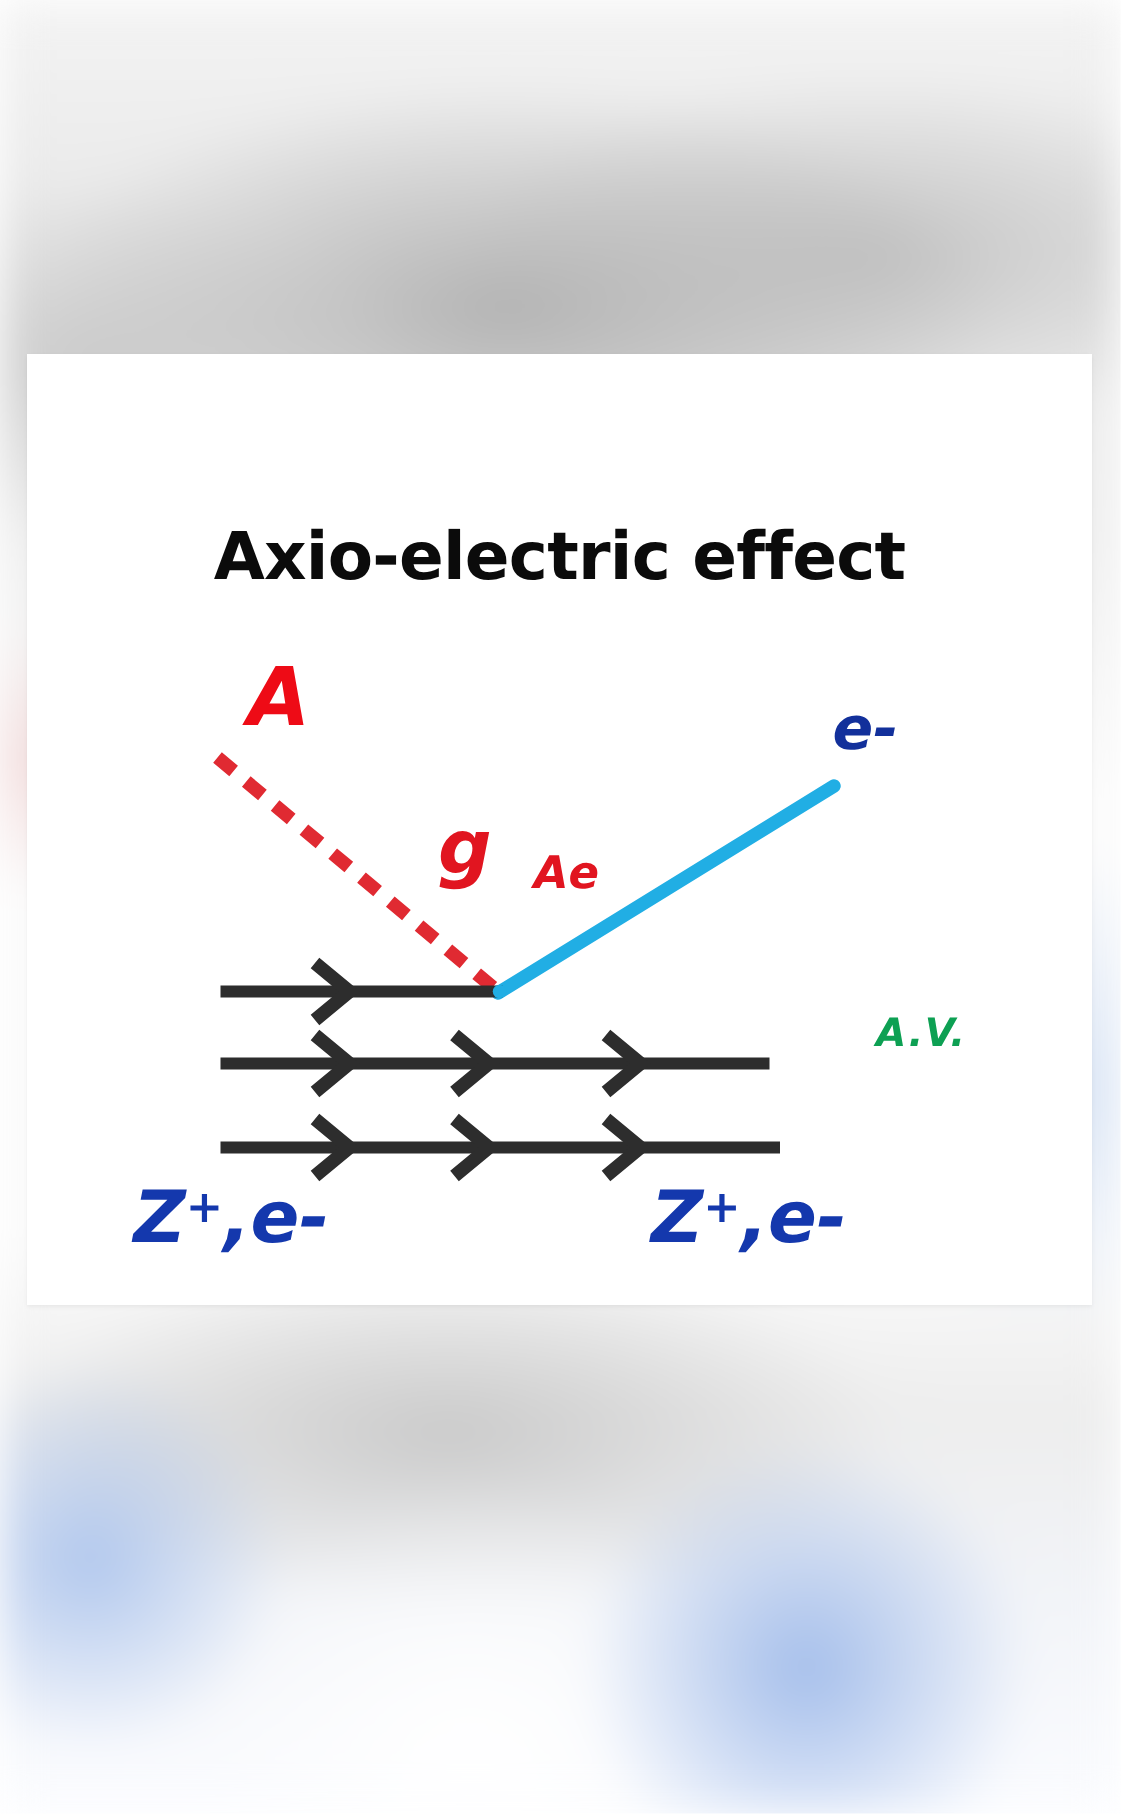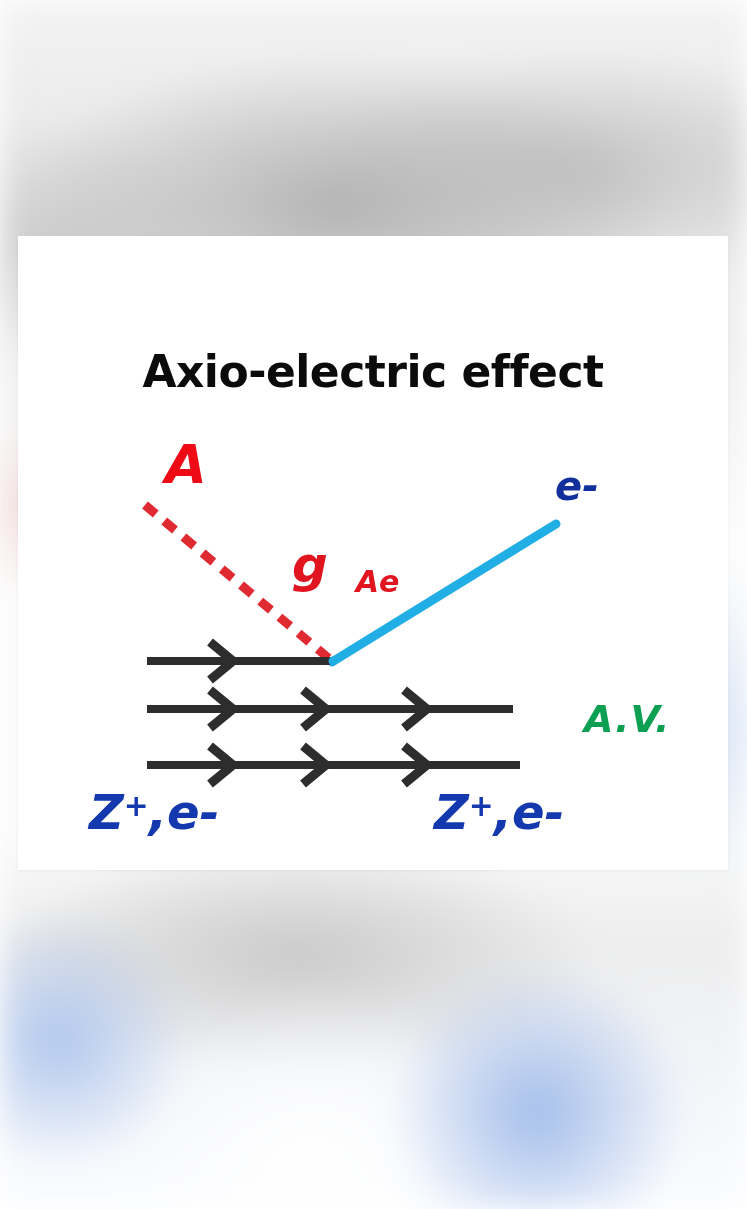--- a/index.html
+++ b/index.html
@@ -107,22 +107,22 @@
   }
   .lbl-electron-out {
     left: 537px;
     top: 230px;
     font-size: 40px;
     font-style: italic;
     color: #12309b;
   }
   .lbl-av {
     left: 566px;
-    top: 464px;
-    font-size: 38px;
+    top: 440px;
+    font-size: 26px;
     font-style: italic;
     color: #0da053;
     letter-spacing: 1px;
   }
   .lbl-target-in {
     left: 71px;
     top: 552px;
     font-size: 48px;
     font-style: italic;
     color: #1438ad;

